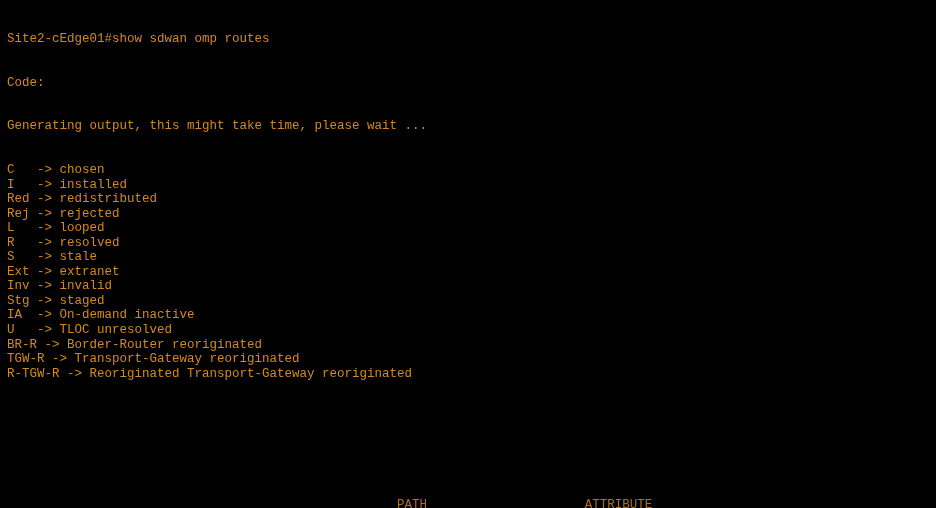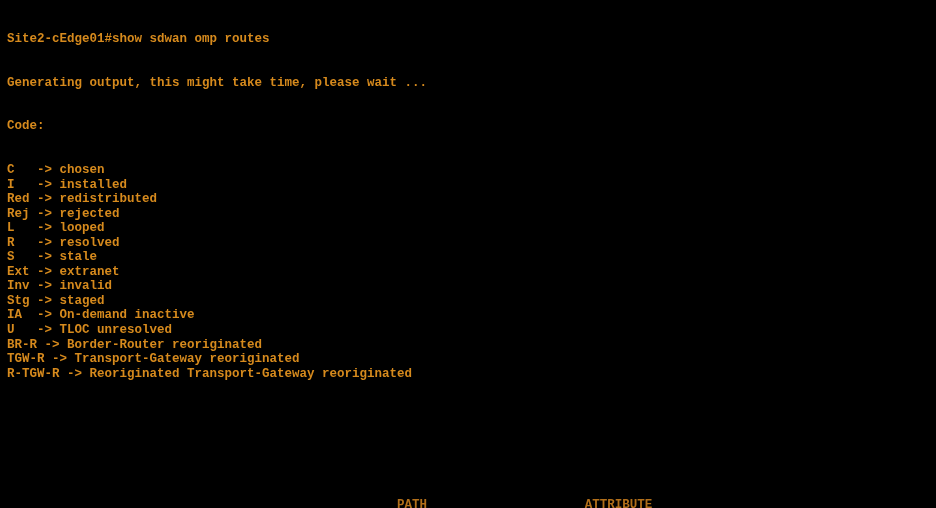--- a/index.html
+++ b/index.html
@@ -9,36 +9,36 @@
     background: #000000;
     overflow: hidden;
   }
   .terminal {
     box-sizing: border-box;
     width: 936px;
     height: 508px;
     padding: 3px 0 0 7px;
     font-family: "Liberation Mono", "DejaVu Sans Mono", monospace;
     font-size: 12.5px;
-    font-weight: bold;
+    font-weight: normal;
     line-height: 14.55px;
     white-space: pre;
     color: #d68a1d;
     cursor: text;
   }
   .line { height: 14.55px; }
   .hdr  { color: #b26f1a; }
 </style>
 </head>
 <body>
 
 <div class="terminal">
   <div class="line"><span>Site2-cEdge01#</span><span>show sdwan omp routes</span></div>
+  <div class="line">Code:</div>
   <div class="line">Generating output, this might take time, please wait ...</div>
-  <div class="line">Code:</div>
   <div id="legend"><div class="line"><span>C</span>   -&gt; <span>chosen</span></div><div class="line"><span>I</span>   -&gt; <span>installed</span></div><div class="line"><span>Red</span> -&gt; <span>redistributed</span></div><div class="line"><span>Rej</span> -&gt; <span>rejected</span></div><div class="line"><span>L</span>   -&gt; <span>looped</span></div><div class="line"><span>R</span>   -&gt; <span>resolved</span></div><div class="line"><span>S</span>   -&gt; <span>stale</span></div><div class="line"><span>Ext</span> -&gt; <span>extranet</span></div><div class="line"><span>Inv</span> -&gt; <span>invalid</span></div><div class="line"><span>Stg</span> -&gt; <span>staged</span></div><div class="line"><span>IA</span>  -&gt; <span>On-demand inactive</span></div><div class="line"><span>U</span>   -&gt; <span>TLOC unresolved</span></div><div class="line"><span>BR-R</span> -&gt; <span>Border-Router reoriginated</span></div><div class="line"><span>TGW-R</span> -&gt; <span>Transport-Gateway reoriginated</span></div><div class="line"><span>R-TGW-R</span> -&gt; <span>Reoriginated Transport-Gateway reoriginated</span></div></div>
   <div class="line"></div>
   <div class="line"></div>
   <div class="line hdr" id="group-header-line">                                                    <span>PATH</span>                     <span>ATTRIBUTE</span></div>
   
   
   
   
   
 </div>

